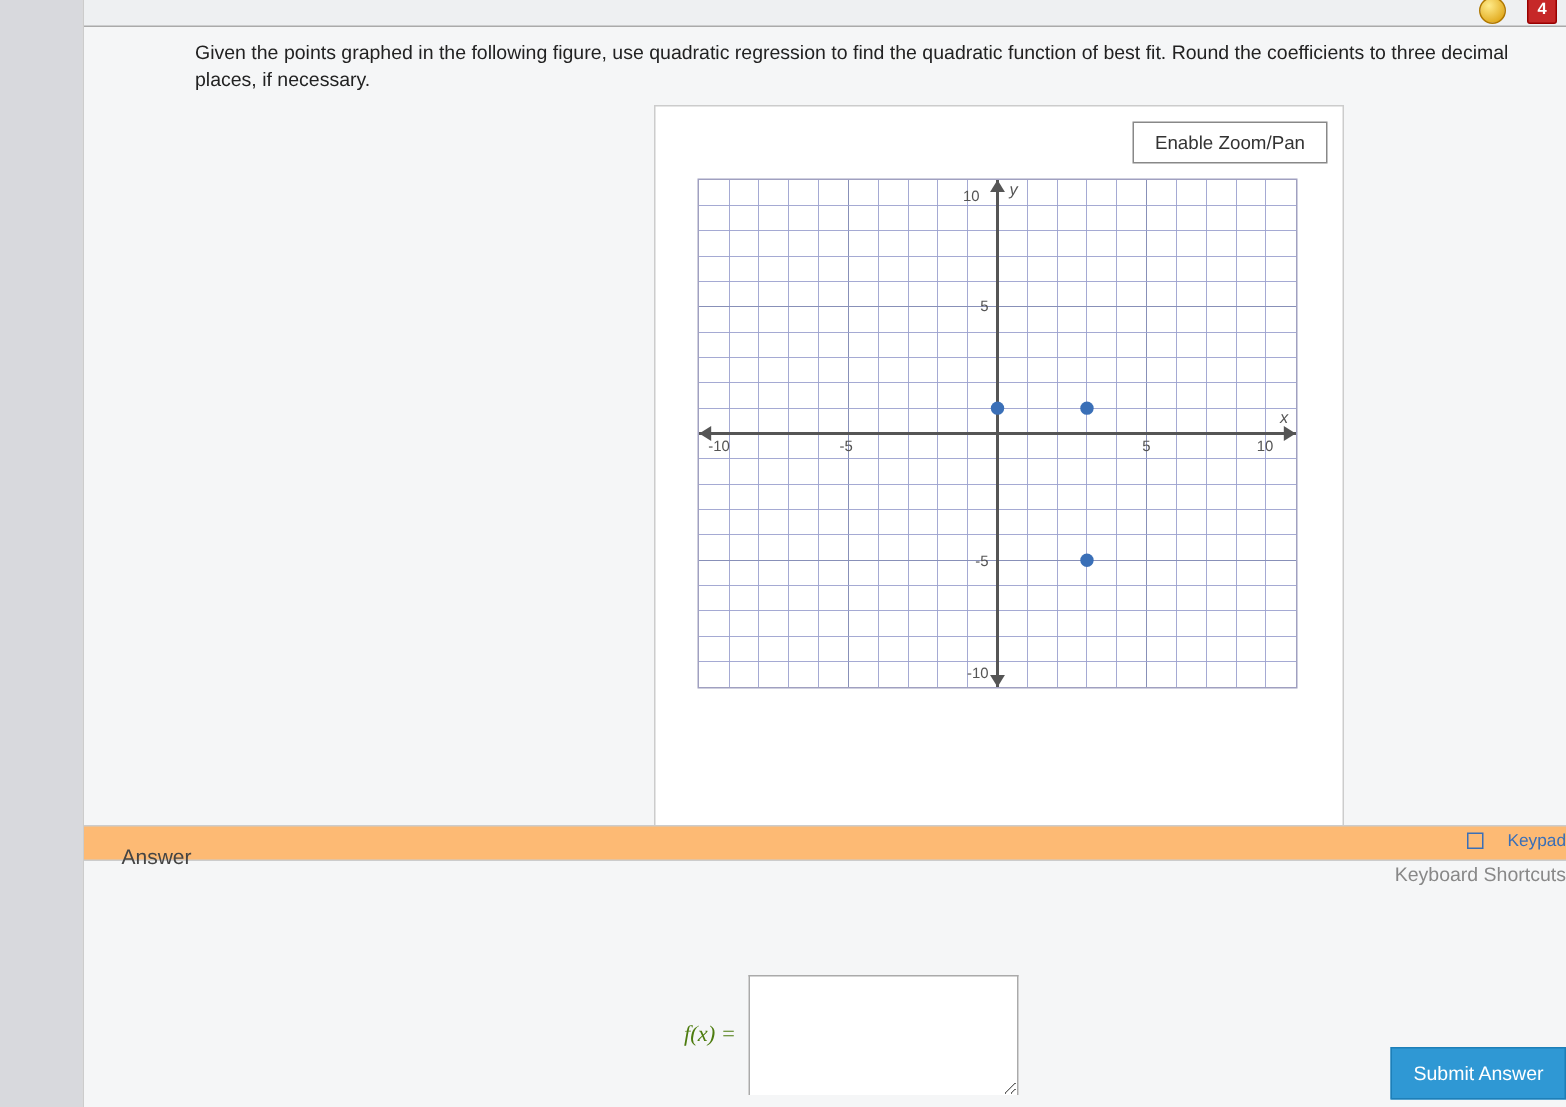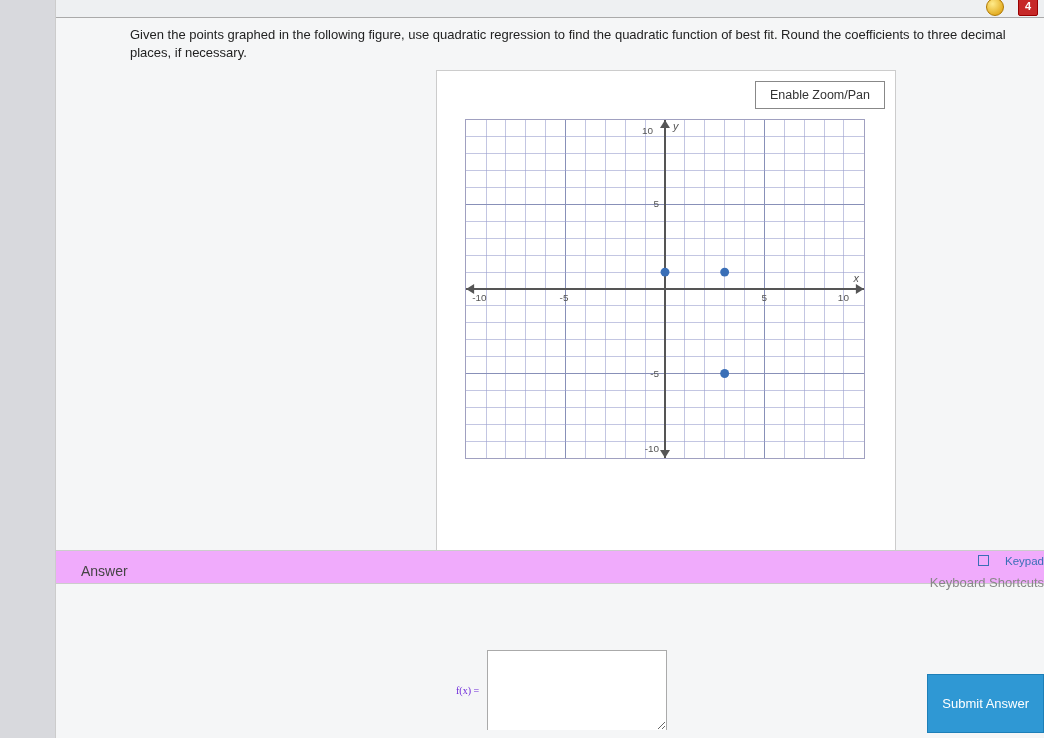--- a/index.html
+++ b/index.html
@@ -78,24 +78,24 @@
   }
   .plot line { stroke: #9aa0ce; stroke-width: 0.6; shape-rendering: crispEdges; }
   .plot line.major { stroke: #8890b8; stroke-width: 1; }
   .plot line.axis { stroke: #555; stroke-width: 1.4; }
   .axis-label { font-size: 11px; fill: #555; font-style: italic; }
   .tick { font-size: 10px; fill: #555; }
   .point { fill: #3a6fb7; }
   .arrow { fill: #555; }
   .answer-bar {
     position: absolute;
-    left: 0; right: 0; top: 550px; height: 34px;
+    left: 0; right: 0; top: 550px; height: 24px;
     border-top: 1px solid #ccc;
     border-bottom: 1px solid #ccc;
-    background: #f0abfc;
+    background: #fdba74;
   }
   .answer-label {
     position: absolute;
     left: 25px; top: 12px;
     font-size: 14px;
     color: #444;
   }
   .keypad {
     position: absolute;
     right: 0; top: 555px;
@@ -114,34 +114,34 @@
     right: 0; top: 575px;
     font-size: 13px;
     color: #888;
   }
   .fx-box {
     position: absolute;
     left: 400px; top: 650px;
     display: flex; align-items: center; gap: 8px;
   }
   .fx-label {
-    font-size: 10px; color: #6d28d9; font-family: Georgia, 'Times New Roman', serif;
+    font-size: 15px; color: #4d7c0f; font-style: italic; font-family: Georgia, 'Times New Roman', serif;
   }
   .fx-input {
     width: 180px; height: 80px;
     border: 1.5px solid #aaa;
     border-bottom: none;
     background: #fff;
     font-size: 15px;
     padding: 6px;
   }
   .submit-btn {
     position: absolute;
     right: 0; bottom: 5px;
-    padding: 21px 14px;
+    padding: 9px 14px;
     background: #2f98d4;
     color: #fff;
     border: 1px solid #1d7fb8;
     font-size: 13px;
     cursor: pointer;
   }
 </style>
 </head>
 <body>
 

